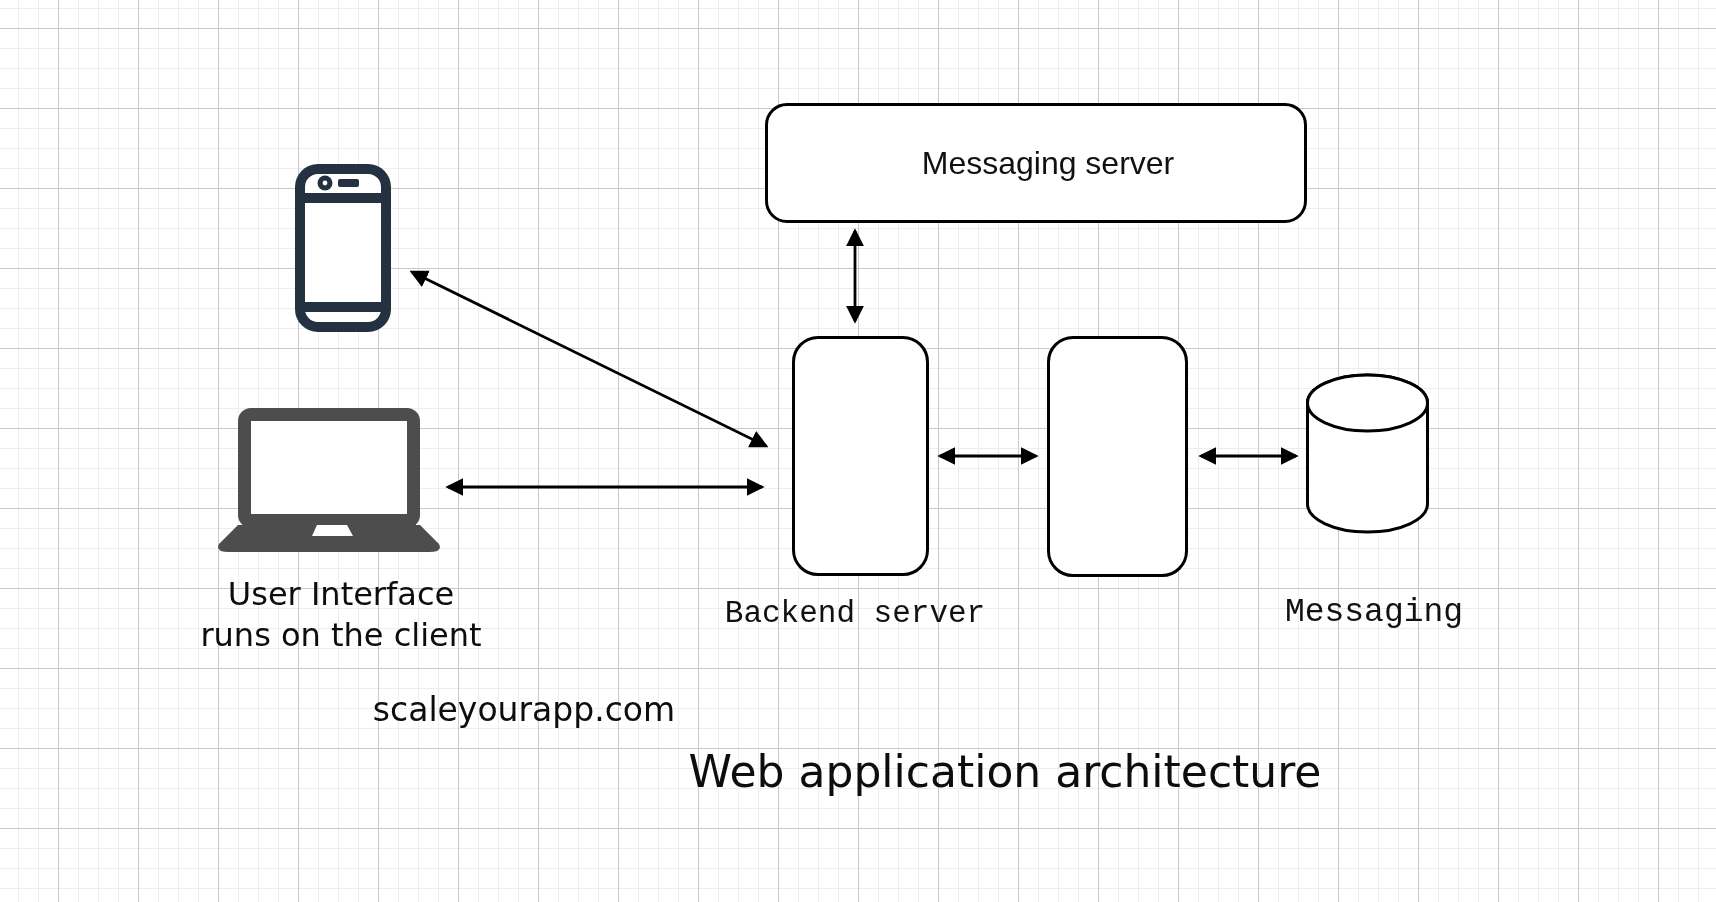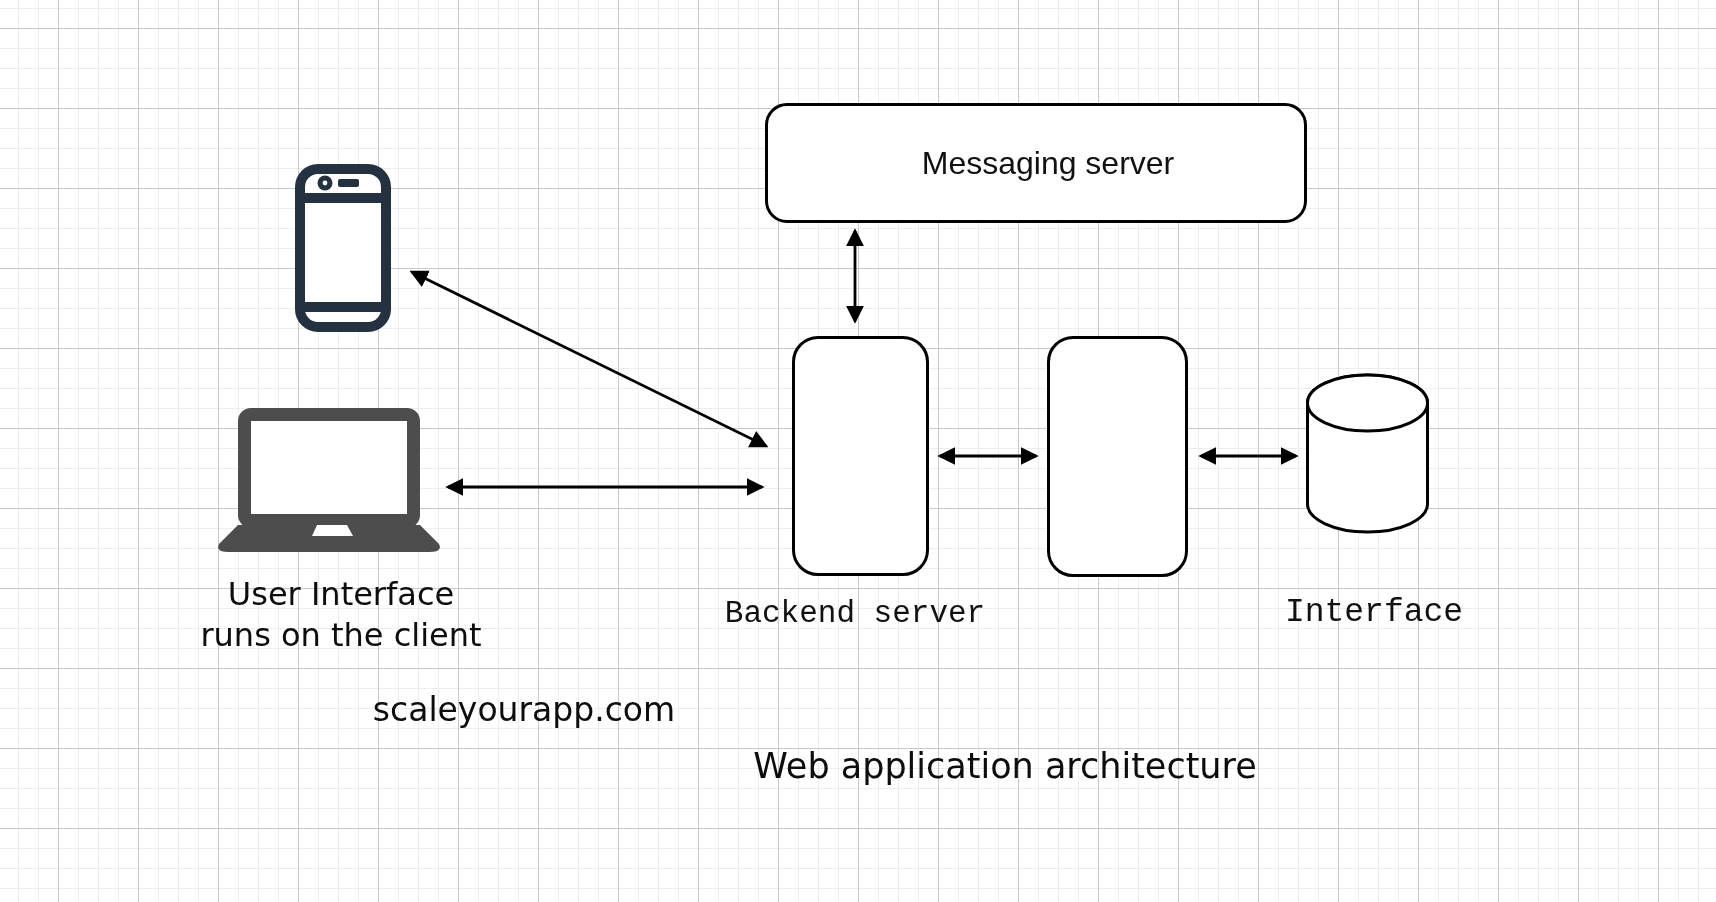--- a/index.html
+++ b/index.html
@@ -61,21 +61,21 @@
   .comic {
     position: absolute;
     transform: translateX(-50%);
     font-family: "DejaVu Sans", cursive, sans-serif;
     color: #0d0d0d;
     white-space: nowrap;
     text-align: center;
   }
   .client-caption { left: 341px; top: 574px; font-size: 32px; line-height: 41px; }
   .watermark      { left: 524px; top: 690px; font-size: 33px; }
-  .diagram-title  { left: 1005px; top: 746px; font-size: 35px; }
+  .diagram-title  { left: 1005px; top: 746px; font-size: 44px; }
 
   .icon-svg { position: absolute; }
   .phone-svg  { left: 294px; top: 163px; width: 98px;  height: 170px; }
   .laptop-svg { left: 218px; top: 373px; width: 226px; height: 182px; }
   .db-svg     { left: 1300px; top: 365px; width: 135px; height: 175px; }
 </style>
 </head>
 <body>
 
 <div class="canvas">
@@ -119,21 +119,21 @@
   <div class="node node-backend"></div>
 
   <div class="node node-cache"></div>
 
   <svg class="icon-svg db-svg" viewBox="0 0 135 175">
     <path d="M 7.5 38 A 60 28 0 0 1 127.5 38 L 127.5 139 A 60 28 0 0 1 7.5 139 Z" fill="#ffffff" stroke="#000000" stroke-width="3"></path>
     <ellipse cx="67.5" cy="38" rx="60" ry="28" fill="#ffffff" stroke="#000000" stroke-width="3"></ellipse>
   </svg>
 
   <div class="shape-label label-backend">Backend server</div>
-  <div class="shape-label label-database">Interface</div>
+  <div class="shape-label label-database">Messaging</div>
 
   <div class="comic watermark">scaleyourapp.com</div>
 
   <div class="comic client-caption">
     <div>User Interface</div>
     <div>runs on the client</div>
   </div>
 
   <div class="comic diagram-title">Web application architecture</div>
 

